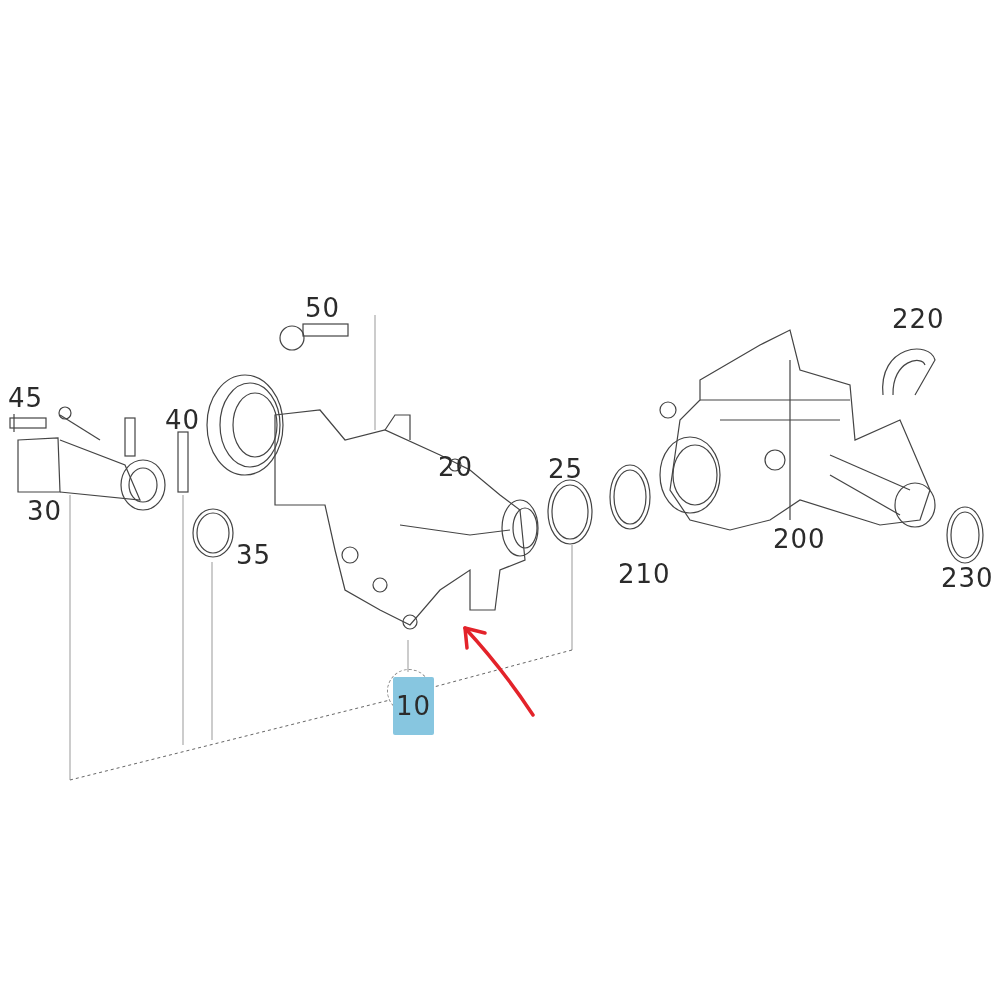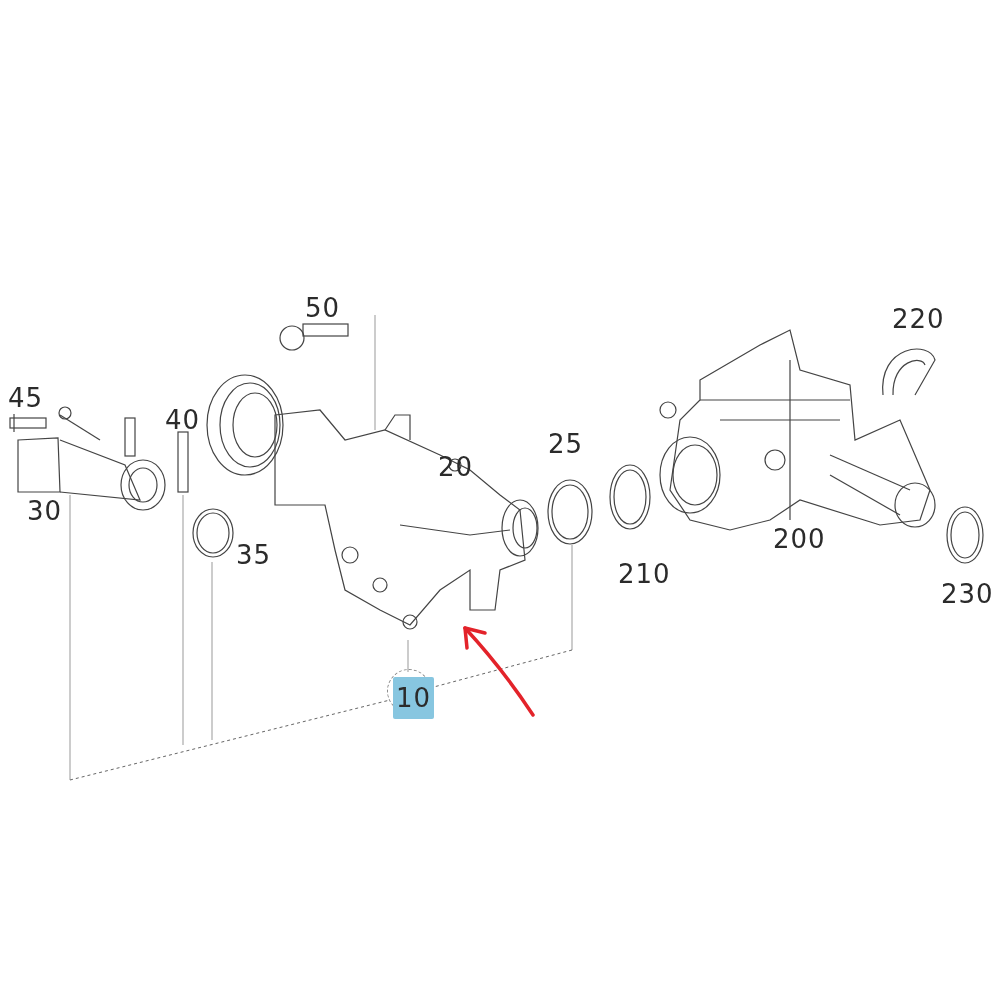--- a/index.html
+++ b/index.html
@@ -1,19 +1,19 @@
 <!DOCTYPE html>
 <html><head>
 <meta charset="utf-8">
 <style>
   html,body{margin:0;padding:0;background:#fff;}
   body{width:1000px;height:1000px;position:relative;overflow:hidden;font-family:"DejaVu Sans","Liberation Sans",sans-serif;}
   #stage{position:absolute;left:0;top:0;width:1000px;height:1000px;}
   .label{position:absolute;font-size:26px;color:#2b2b2b;letter-spacing:1px;cursor:pointer;}
-  .label.hl{background:#87c6e0;padding:8px 3px;line-height:26px;border-radius:2px;}
+  .label.hl{background:#87c6e0;padding:16px 3px;line-height:26px;border-radius:2px;}
   .hl-ring{position:absolute;width:42px;height:42px;border:1.2px dashed #888;border-radius:50%;}
   svg{position:absolute;left:0;top:0;}
 </style>
 </head>
 <body>
 
 <div id="stage">
   <svg width="1000" height="1000" viewBox="0 0 1000 1000">
     <g fill="none" stroke="#444" stroke-width="1.2">
 
@@ -101,19 +101,19 @@
   </svg>
 
   <div class="hl-ring" style="left:387px;top:669px;"></div>
 
   <div class="label" style="left:8px;top:383px;">45</div>
   <div class="label" style="left:27px;top:496px;">30</div>
   <div class="label" style="left:165px;top:405px;">40</div>
   <div class="label" style="left:236px;top:540px;">35</div>
   <div class="label" style="left:305px;top:293px;">50</div>
   <div class="label" style="left:438px;top:452px;">20</div>
-  <div class="label" style="left:548px;top:429px;">25</div>
+  <div class="label" style="left:548px;top:454px;">25</div>
   <div class="label hl" style="left:393px;top:677px;">10</div>
   <div class="label" style="left:618px;top:511px;margin-top:48px;">210</div>
   <div class="label" style="left:773px;top:524px;">200</div>
   <div class="label" style="left:892px;top:304px;">220</div>
-  <div class="label" style="left:941px;top:563px;margin-top:16px;">230</div>
+  <div class="label" style="left:941px;top:563px;">230</div>
 </div>
 
 </body></html>

